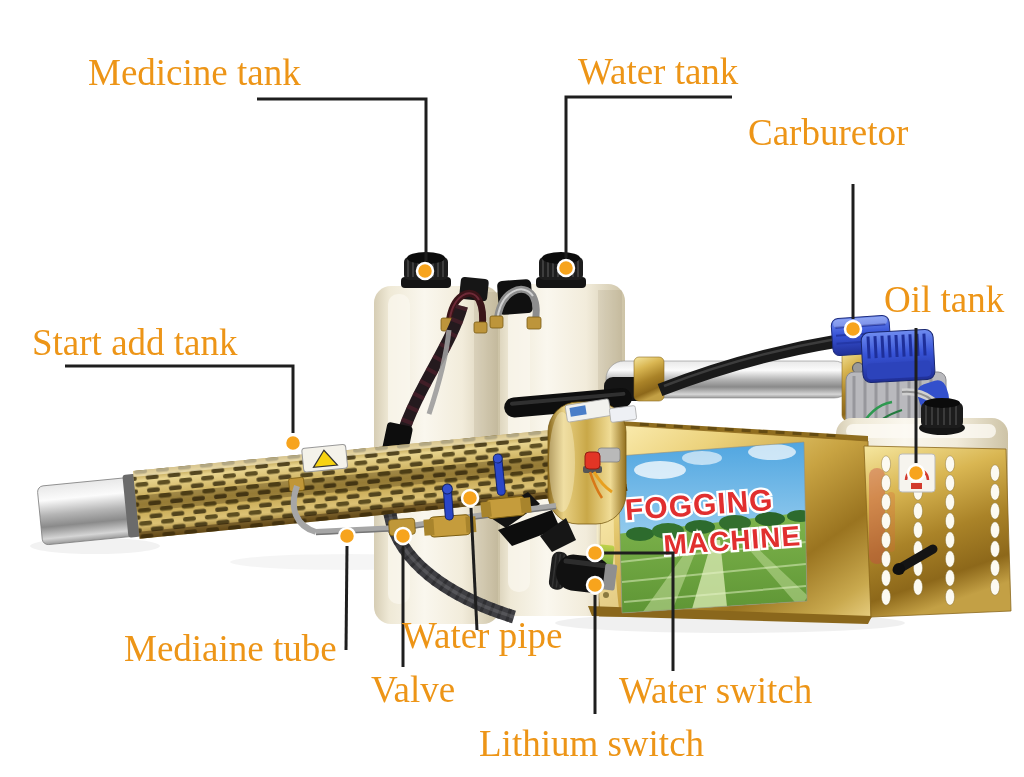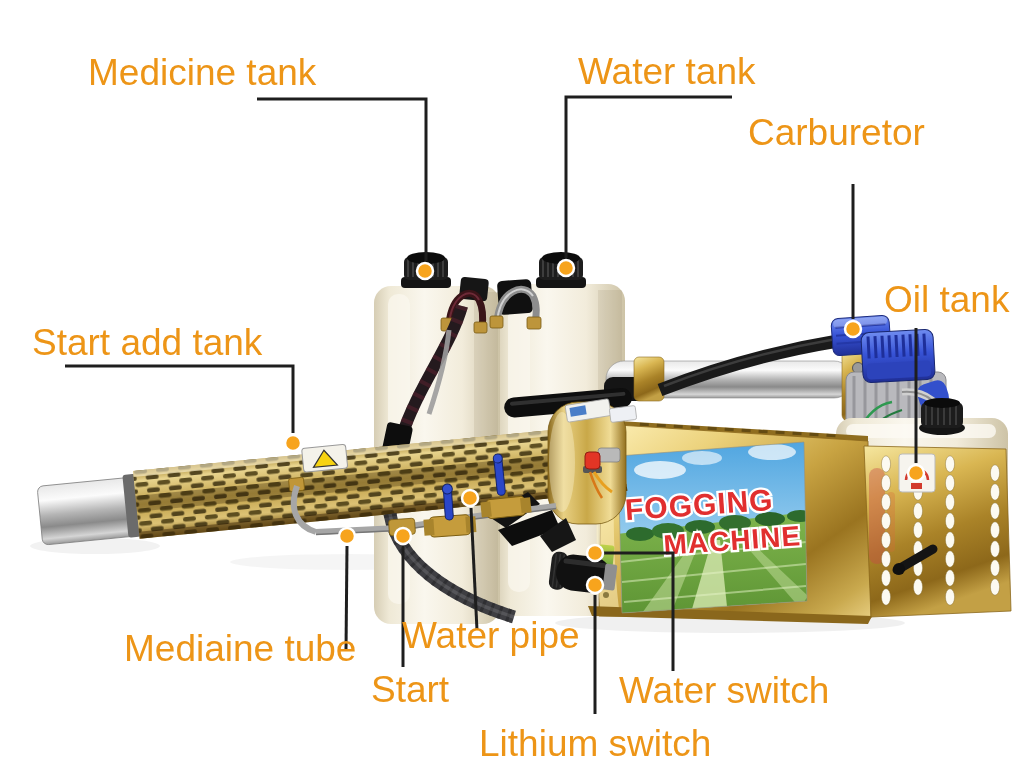--- a/index.html
+++ b/index.html
@@ -1,20 +1,20 @@
 <!DOCTYPE html>
 <html><head>
 <meta charset="utf-8">
 <style>
   html,body{margin:0;padding:0;background:#ffffff;}
   .stage{position:relative;width:1024px;height:777px;background:#ffffff;overflow:hidden;
          font-family:"Liberation Sans",sans-serif;}
   .stage svg{position:absolute;left:0;top:0;}
   .label{position:absolute;font-size:37px;line-height:42px;color:#ED9517;white-space:nowrap;
-         font-family:Liberation Sans, sans-serif;}
+         font-family:Liberation Serif, serif;}
   .lbl-medicine-tank{left:88px;top:52px;}
   .lbl-water-tank{left:578px;top:51px;}
   .lbl-carburetor{left:726px;top:112px;margin-left:22px;}
   .lbl-oil-tank{left:884px;top:279px;}
   .lbl-fuel-add-tank{left:32px;top:322px;}
   .lbl-mediaine-tube{left:124px;top:628px;}
   .lbl-valve{left:371px;top:669px;}
   .lbl-water-pipe{left:402px;top:615px;}
   .lbl-start-switch{left:619px;top:670px;}
   .lbl-lithium-switch{left:479px;top:723px;}
@@ -370,17 +370,17 @@
     <circle cx="595" cy="585" r="8"></circle>
   </g>
 </svg>
 
   <div class="label lbl-medicine-tank">Medicine tank</div>
   <div class="label lbl-water-tank">Water tank</div>
   <div class="label lbl-carburetor">Carburetor</div>
   <div class="label lbl-oil-tank">Oil tank</div>
   <div class="label lbl-fuel-add-tank">Start add tank</div>
   <div class="label lbl-mediaine-tube">Mediaine tube</div>
-  <div class="label lbl-valve">Start</div>
+  <div class="label lbl-valve">Valve</div>
   <div class="label lbl-water-pipe">Water pipe</div>
   <div class="label lbl-start-switch">Water switch</div>
   <div class="label lbl-lithium-switch">Lithium switch</div>
 </div>
 
 </body></html>

